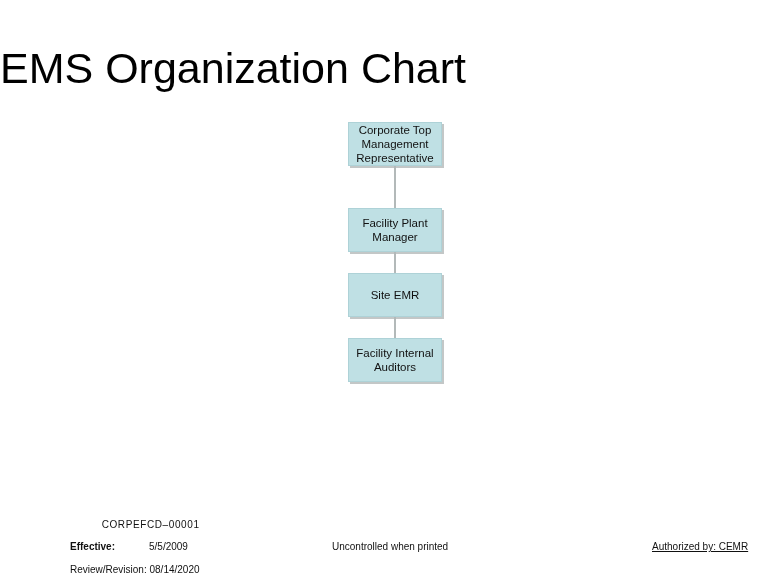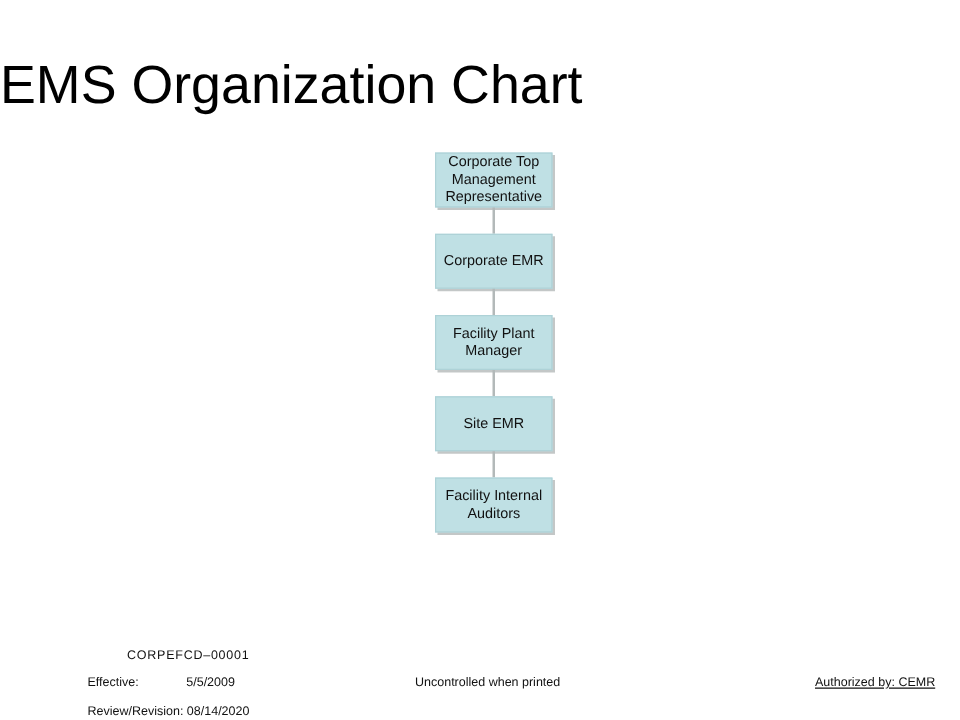--- a/index.html
+++ b/index.html
@@ -78,20 +78,21 @@
   .doc-id {
     letter-spacing: 0.6px;
     text-align: right;
   }
   .effective-row {
     margin-top: 11px;
   }
   .effective-row .label {
     display: inline-block;
     width: 79px;
+    font-weight: bold;
   }
   .revision-row {
     margin-top: 12px;
   }
   .footer-center {
     position: absolute;
     left: 332px;
     top: 541px;
     font-size: 10px;
     color: #111111;
@@ -117,23 +118,20 @@
       <div class="node">
 
         <div class="box">
           <span class="box-label">Corporate Top Management Representative</span>
         </div>
       </div>
 
 
       <div class="node">
         <div class="connector"></div>
-        <div class="box">
-          <span class="box-label">Corporate EMR</span>
-        </div>
       </div>
 
       <div class="node">
         <div class="connector"></div>
         <div class="box">
           <span class="box-label">Facility Plant Manager</span>
         </div>
       </div>
 
       <div class="node">

